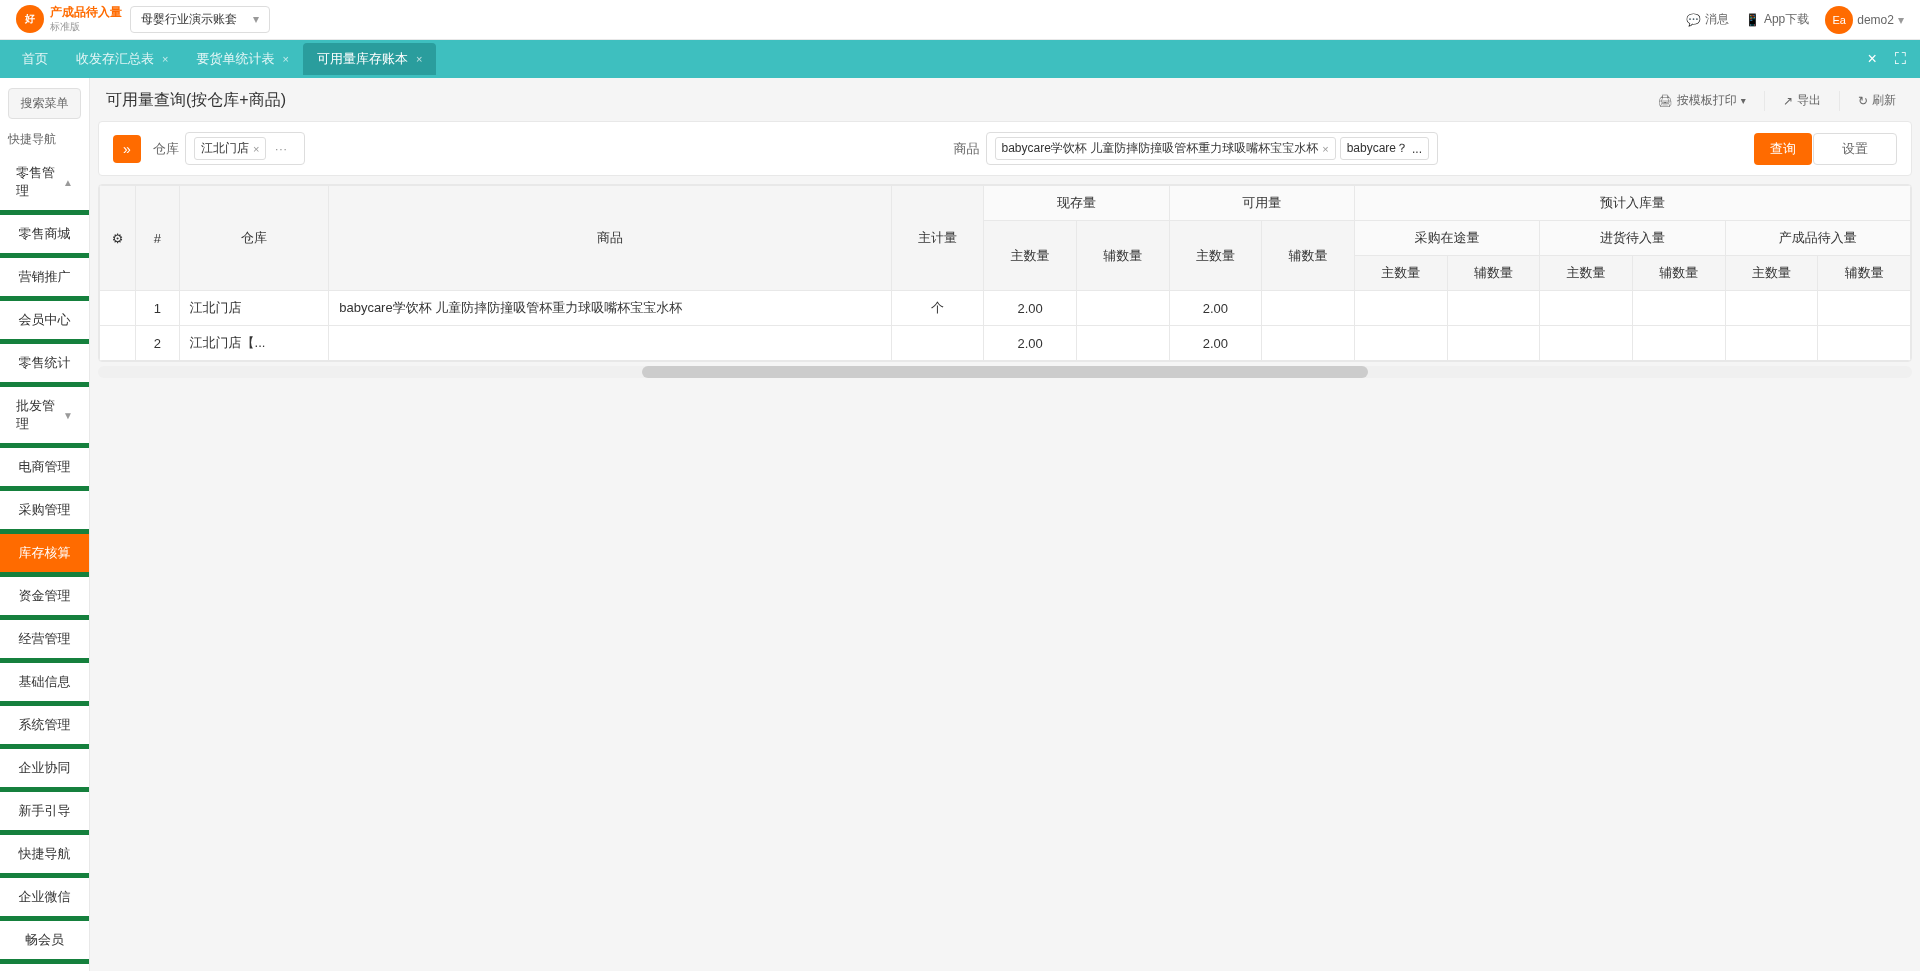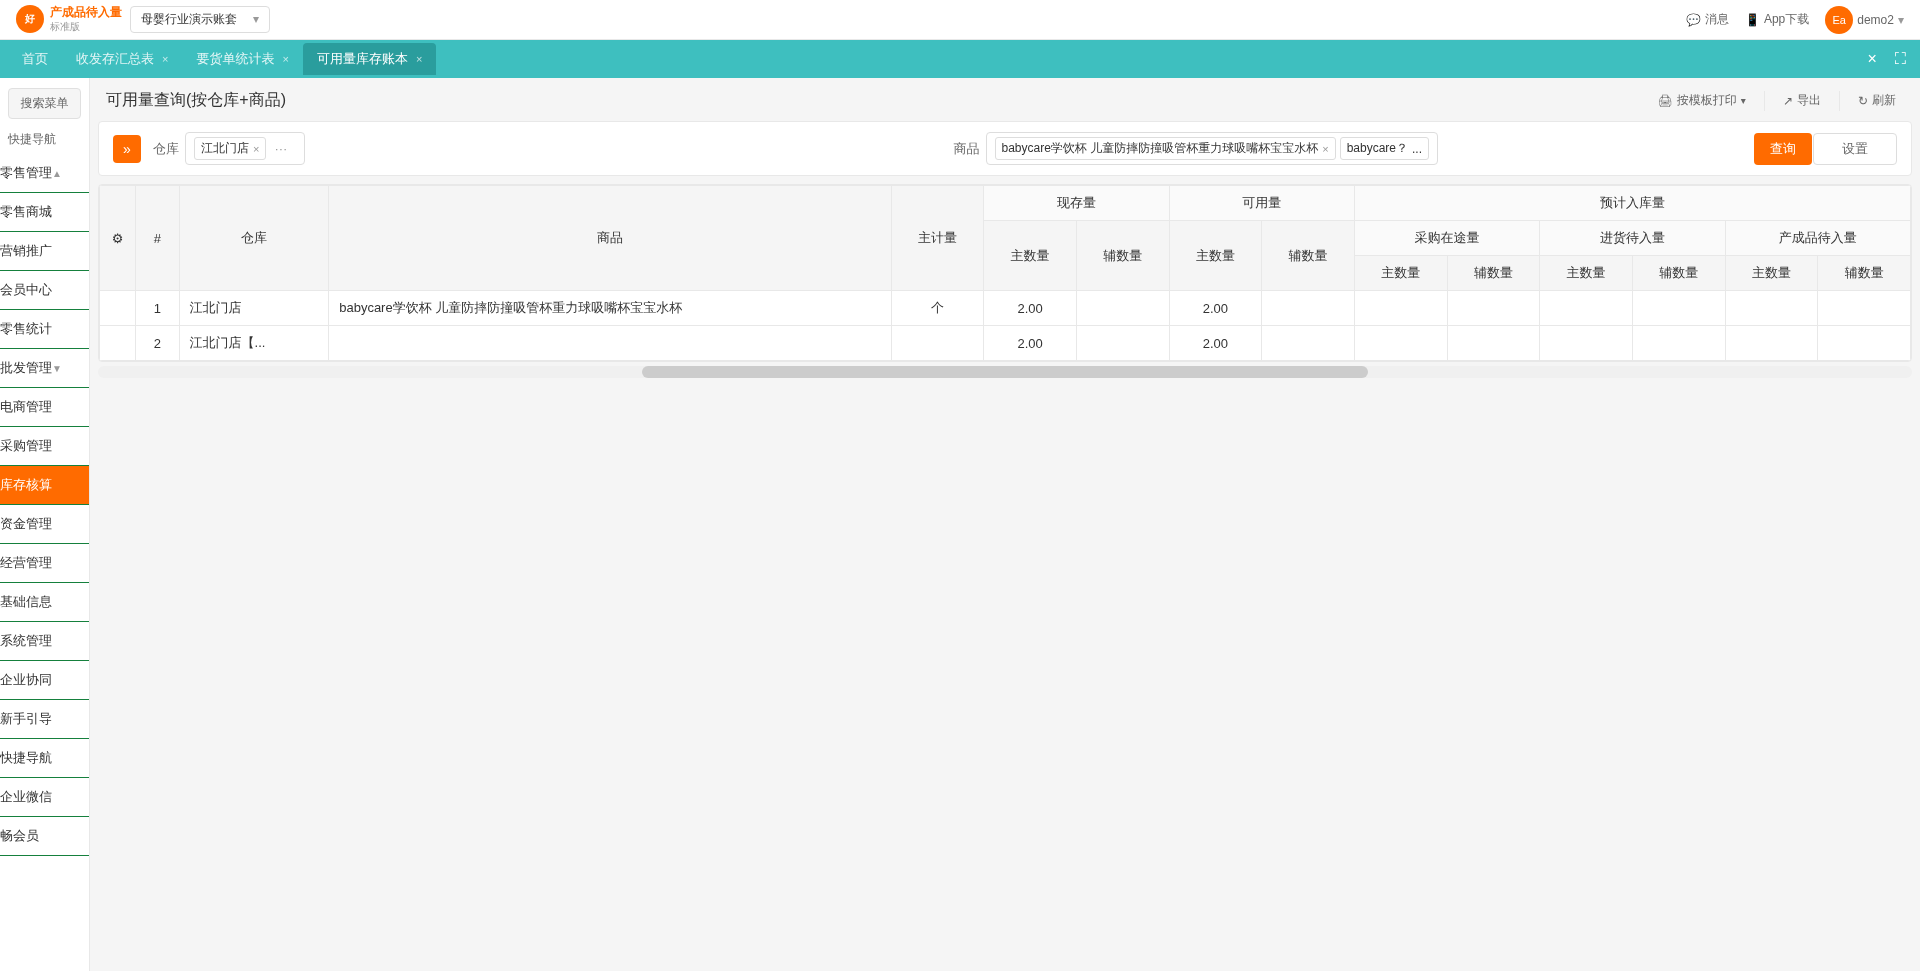--- a/index.html
+++ b/index.html
@@ -79,28 +79,28 @@
       cursor: pointer;
       text-align: center;
     }
     .sidebar-quick-nav {
       padding: 6px 8px;
       font-size: 12px;
       color: #666;
       cursor: pointer;
     }
     .sidebar-item {
-      padding: 10px 0;
+      padding: 10px 16px;
       font-size: 13px;
       color: #333;
       cursor: pointer;
       display: flex;
       align-items: center;
-      justify-content: flex-start;
-      border-bottom: 1px solid #15803d;
+      justify-content: center;
+      border-bottom: 5px solid #15803d;
     }
     .sidebar-item.active { background: #ff6b00; color: white; }
     .sidebar-item .arrow { font-size: 10px; color: #999; }
 
     
     .content-area { flex: 1; overflow-y: auto; background: #f5f5f5; }
 
     
     .page-header {
       background: #f5f5f5;

